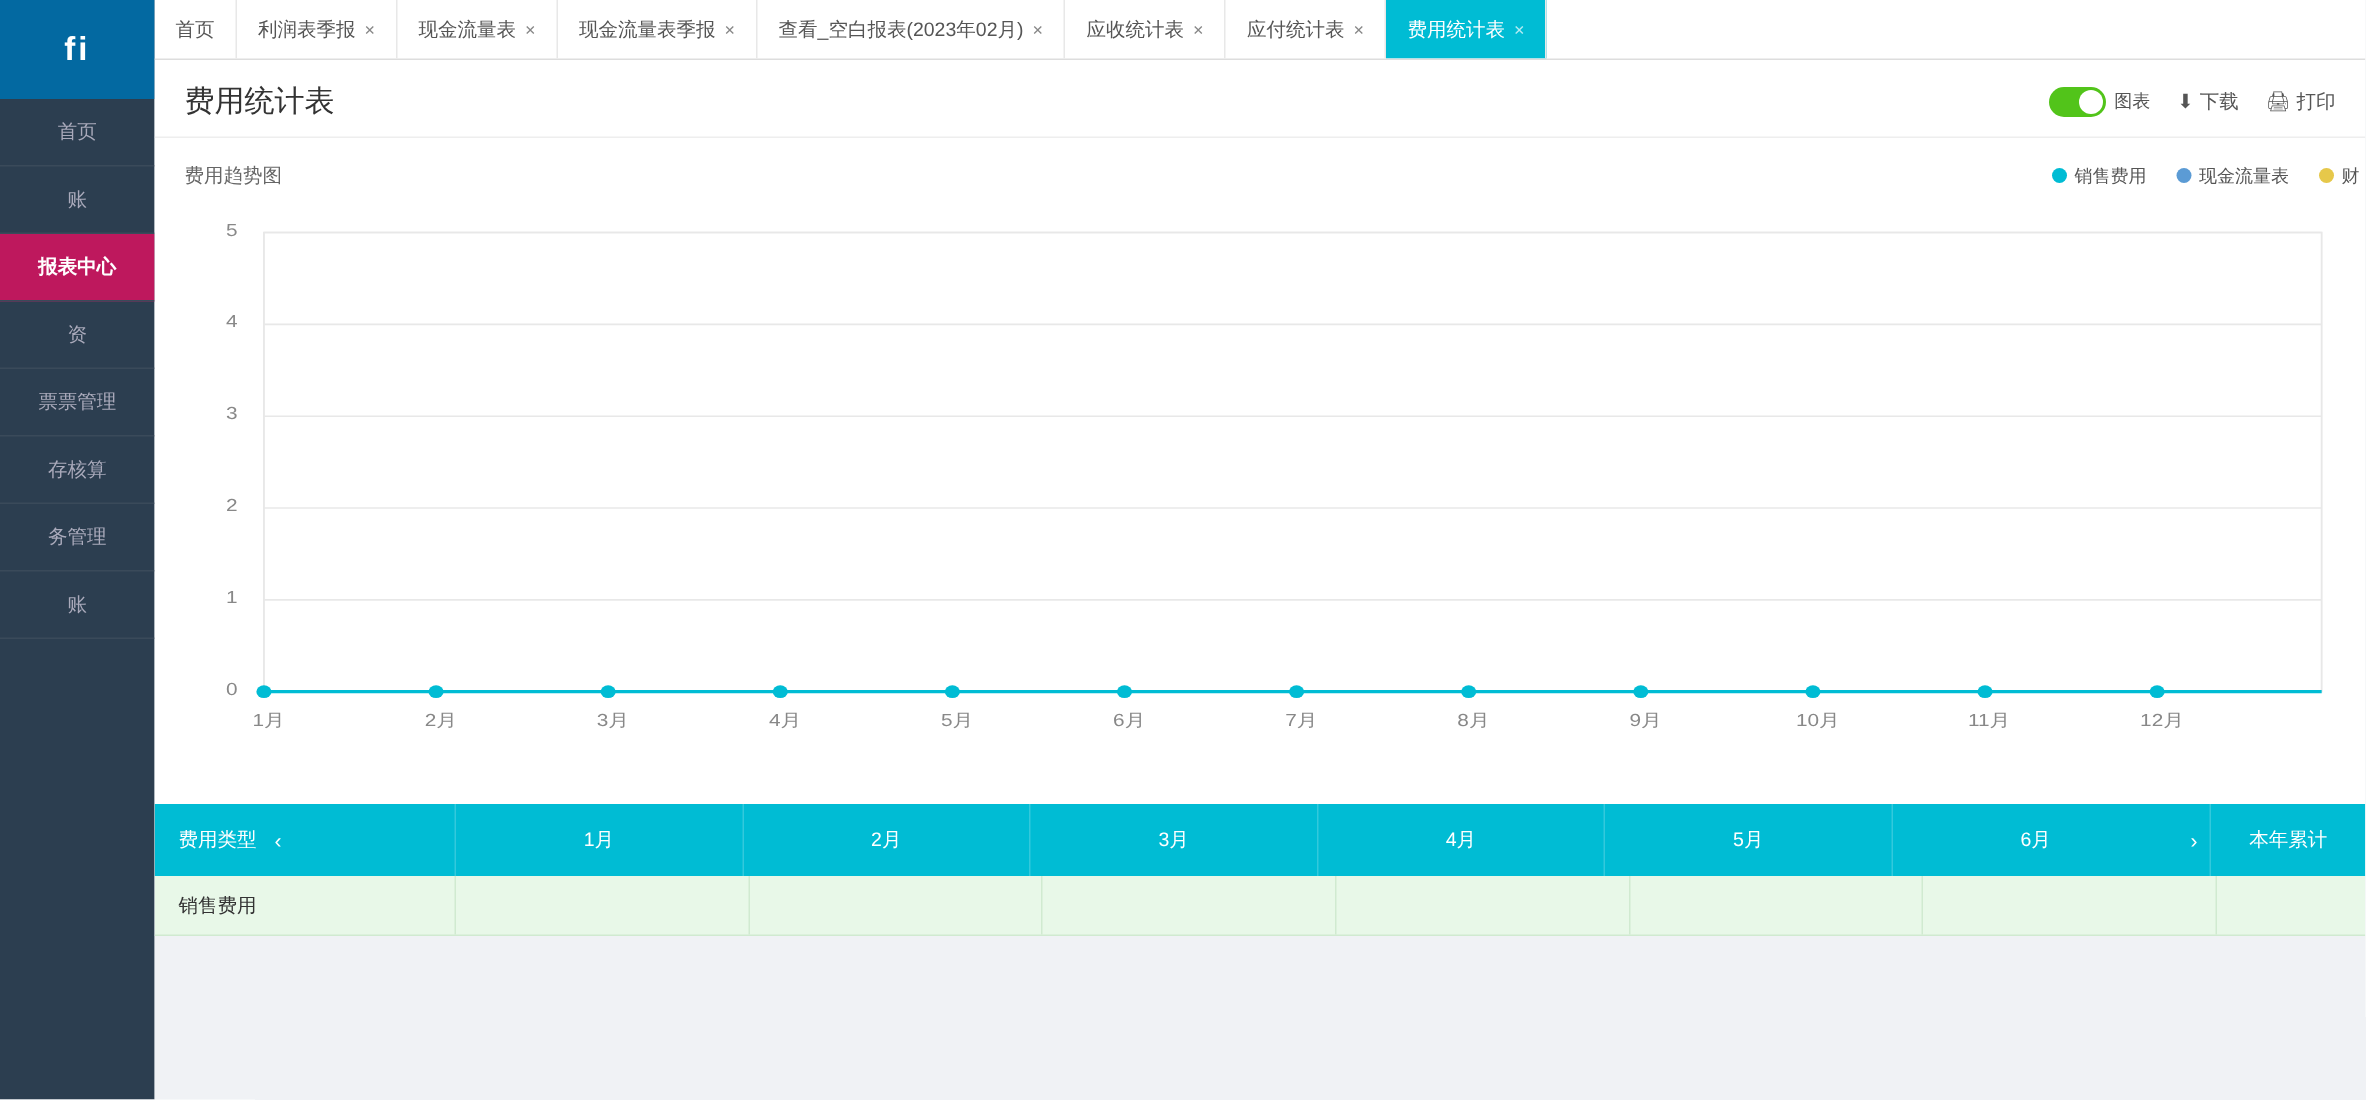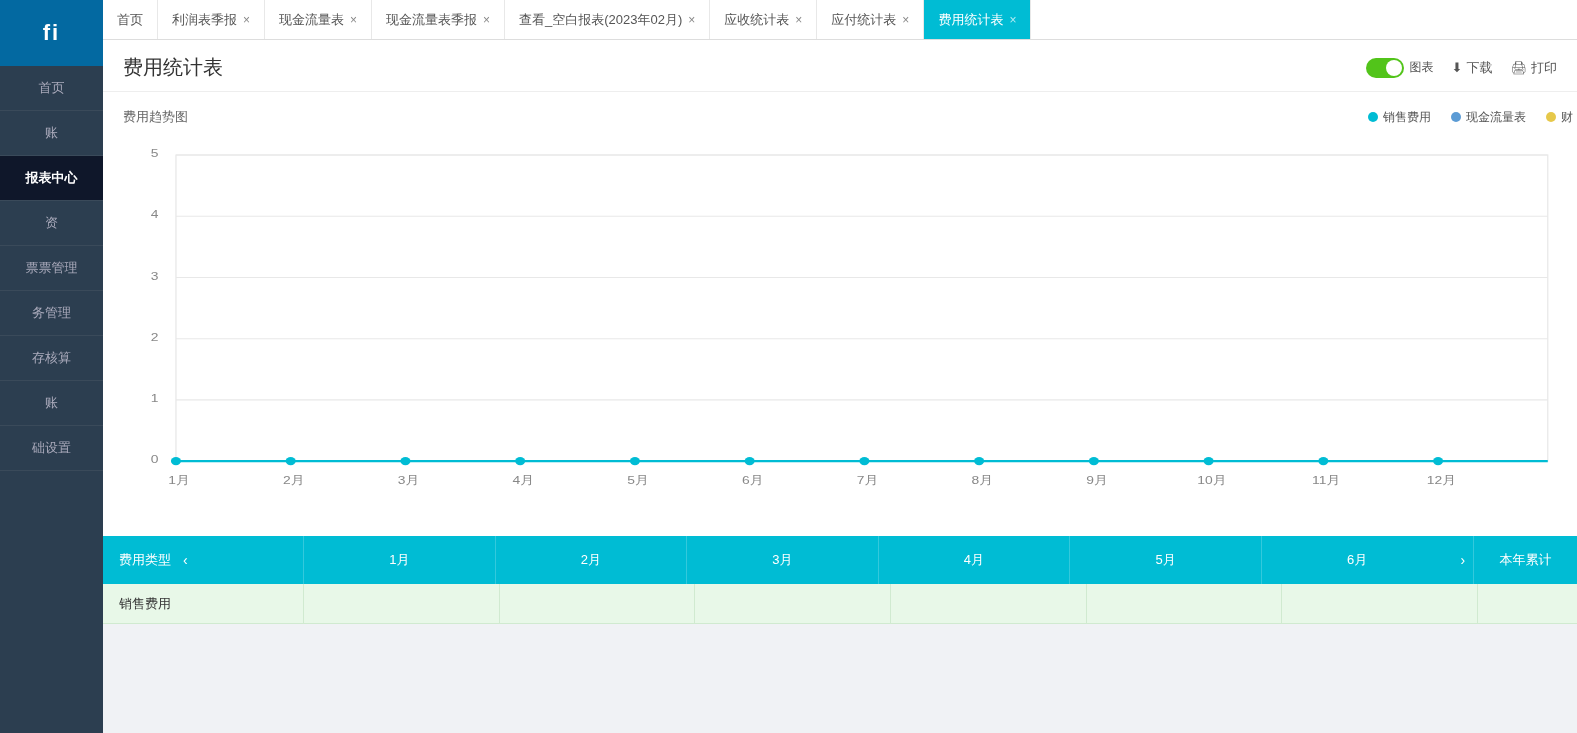--- a/index.html
+++ b/index.html
@@ -28,21 +28,21 @@
     }
     .sidebar-item {
       padding: 13px 10px;
       text-align: center;
       font-size: 13px;
       color: #aab;
       cursor: pointer;
       border-bottom: 1px solid #3a4a5a;
       white-space: nowrap;
     }
-    .sidebar-item.active { background: #0f172a; color: #fff; font-weight: bold; }
+    .sidebar-item.active { background: #be185d; color: #fff; font-weight: bold; }
 
     
     .main {
       flex: 1;
       display: flex;
       flex-direction: column;
       overflow: hidden;
     }
 
     
@@ -263,24 +263,23 @@
 </head>
 <body>
 
 <div class="sidebar">
   <div class="sidebar-logo">fi</div>
   <div class="sidebar-item">首页</div>
   <div class="sidebar-item">账</div>
   <div class="sidebar-item active">报表中心</div>
   <div class="sidebar-item">资</div>
   <div class="sidebar-item">票票管理</div>
+  <div class="sidebar-item">存核算</div>
   <div class="sidebar-item">务管理</div>
-  <div class="sidebar-item">存核算</div>
   <div class="sidebar-item">账</div>
-  <div class="sidebar-item">础设置</div>
 </div>
 
 <div class="main">
 
   <div class="tab-bar">
     <div class="tab-item">
       <span>首页</span>
     </div>
     <div class="tab-item">
       <span>利润表季报</span>

